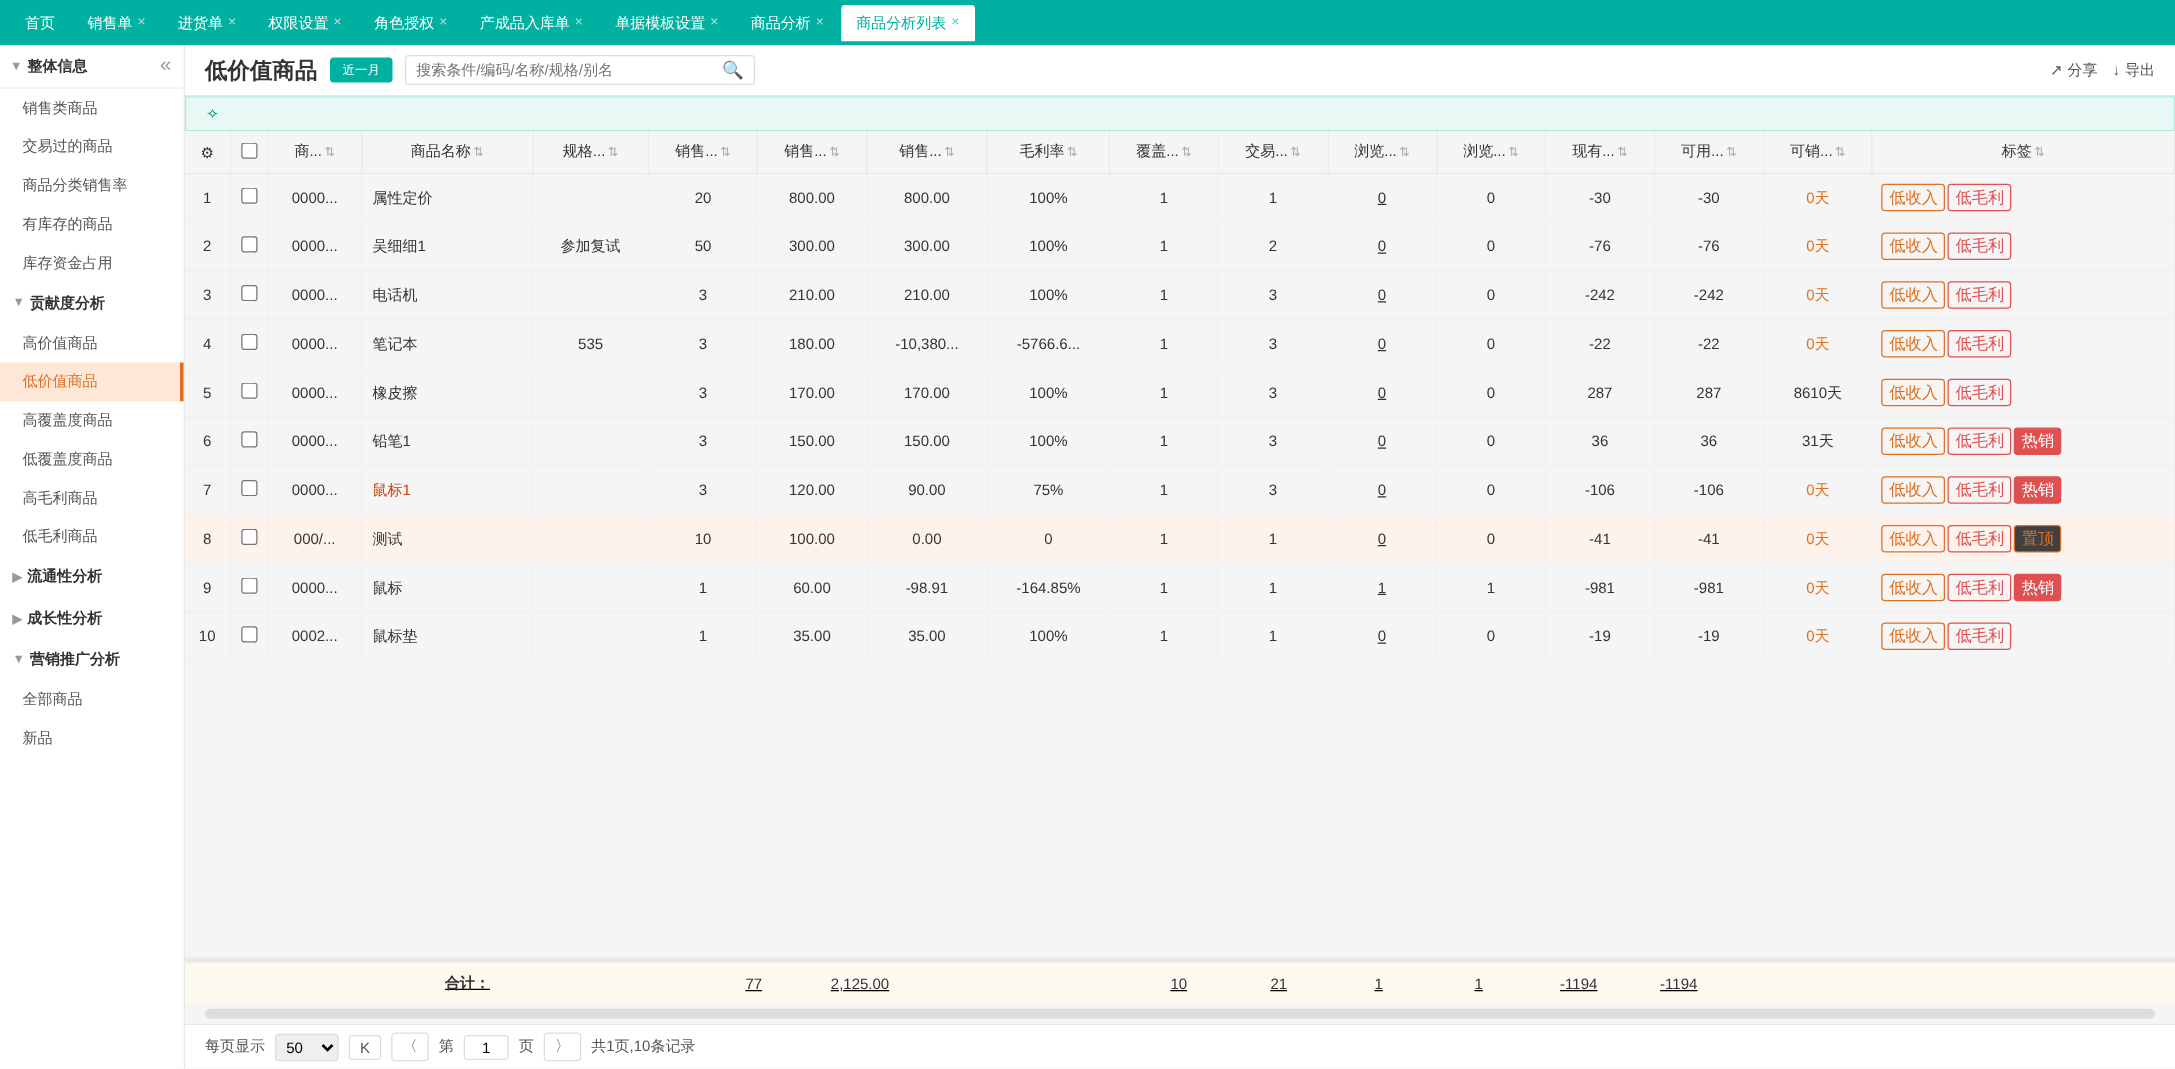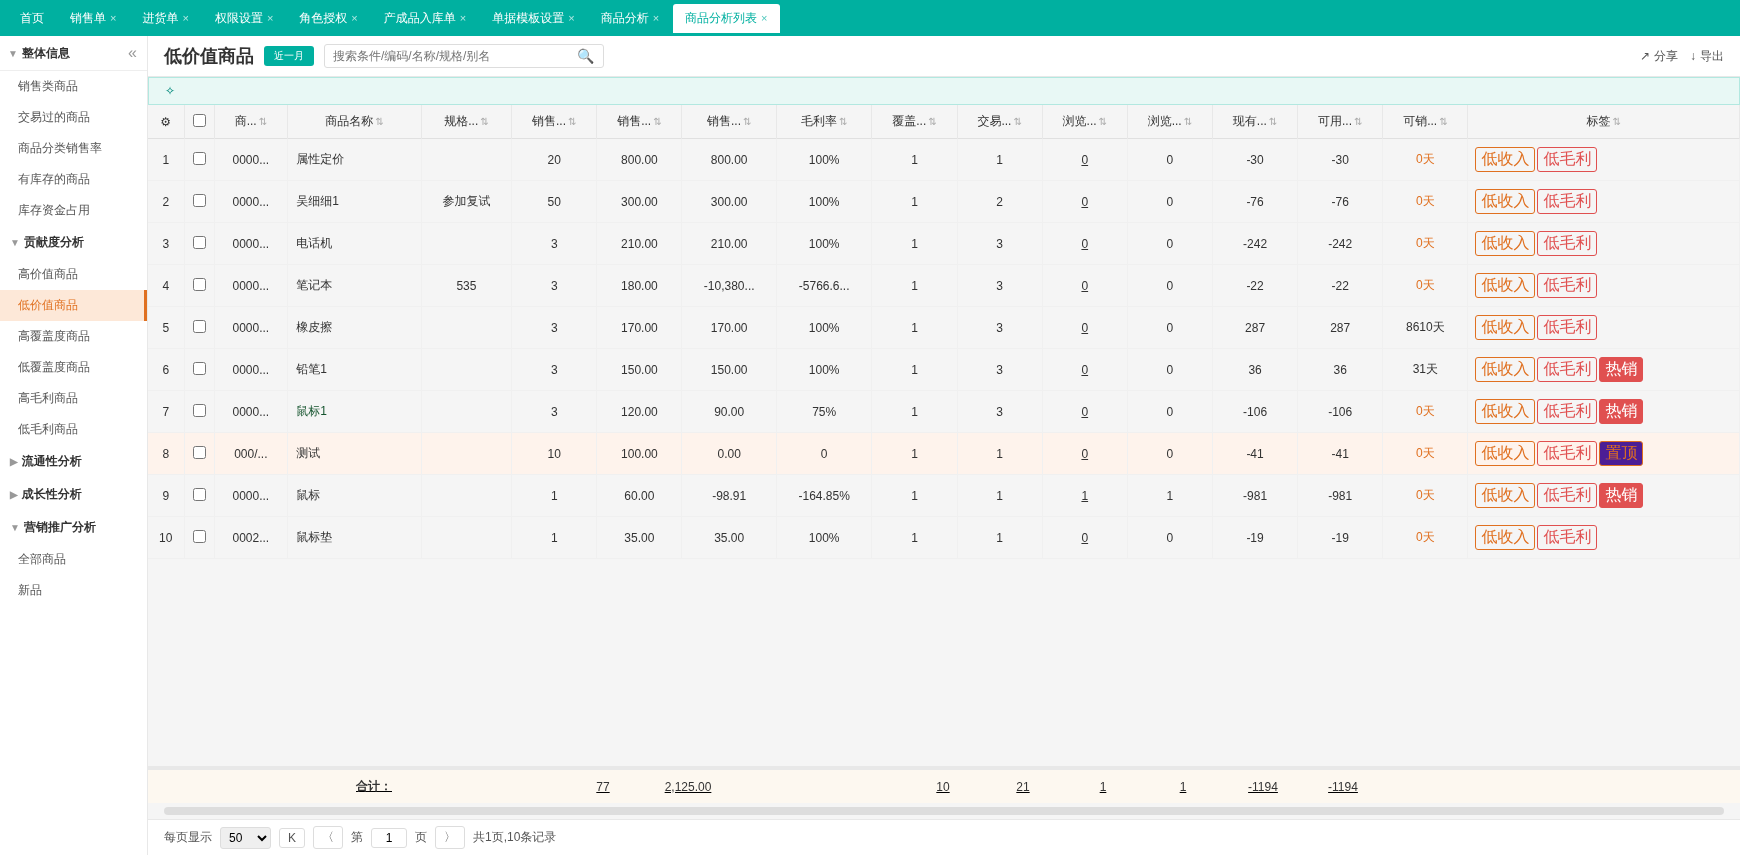--- a/index.html
+++ b/index.html
@@ -182,21 +182,21 @@
       text-align: center;
       border-bottom: 1px solid #f0f0f0;
       border-right: 1px solid #f0f0f0;
       color: #333;
     }
     tbody tr.highlighted { background: #fef3ec; }
     .tag {
       display: inline-block;
       padding: 1px 5px;
       border-radius: 3px;
-      font-size: 16px;
+      font-size: 13px;
       margin: 1px;
     }
     .tag-orange { color: #e07020; border: 1px solid #e07020; }
     .tag-red { color: #e05050; border: 1px solid #e05050; }
     .tag-hot { color: #fff; background: #e05050; border: 1px solid #e05050; }
     .days-orange { color: #e07020; }
     .underline { text-decoration: underline; cursor: pointer; }
 
     
     .footer-total {
@@ -591,21 +591,21 @@
     <td>0</td>
     <td>36</td>
     <td>36</td>
     <td class="">31天</td>
     <td style="text-align:left;"><span class="tag tag-orange">低收入</span><span class="tag tag-red">低毛利</span><span class="tag tag-hot">热销</span></td>
   </tr>
             <tr>
     <td>7</td>
     <td><input type="checkbox" style=""></td>
     <td>0000...</td>
-    <td style="text-align:left; padding-left:8px; cursor:pointer; color:#14532d;">鼠标1</td>
+    <td style="text-align:left; padding-left:8px; cursor:pointer; color:#c2410c;">鼠标1</td>
     <td></td>
     <td>3</td>
     <td>120.00</td>
     <td>90.00</td>
     <td>75%</td>
     <td>1</td>
     <td>3</td>
     <td><span class="underline">0</span></td>
     <td>0</td>
     <td>-106</td>
@@ -623,21 +623,21 @@
     <td>100.00</td>
     <td>0.00</td>
     <td>0</td>
     <td>1</td>
     <td>1</td>
     <td><span class="underline">0</span></td>
     <td>0</td>
     <td>-41</td>
     <td>-41</td>
     <td class="days-orange">0天</td>
-    <td style="text-align:left;"><span class="tag tag-orange">低收入</span><span class="tag tag-red">低毛利</span><span class="tag tag-orange" style="background:#4c1d95;">置顶</span></td>
+    <td style="text-align:left;"><span class="tag tag-orange">低收入</span><span class="tag tag-red">低毛利</span><span class="tag tag-orange" style="background:#404040;">置顶</span></td>
   </tr>
             <tr>
     <td>9</td>
     <td><input type="checkbox" style=""></td>
     <td>0000...</td>
     <td style="text-align:left; padding-left:8px; cursor:pointer; color:#333;">鼠标</td>
     <td></td>
     <td>1</td>
     <td>60.00</td>
     <td>-98.91</td>

